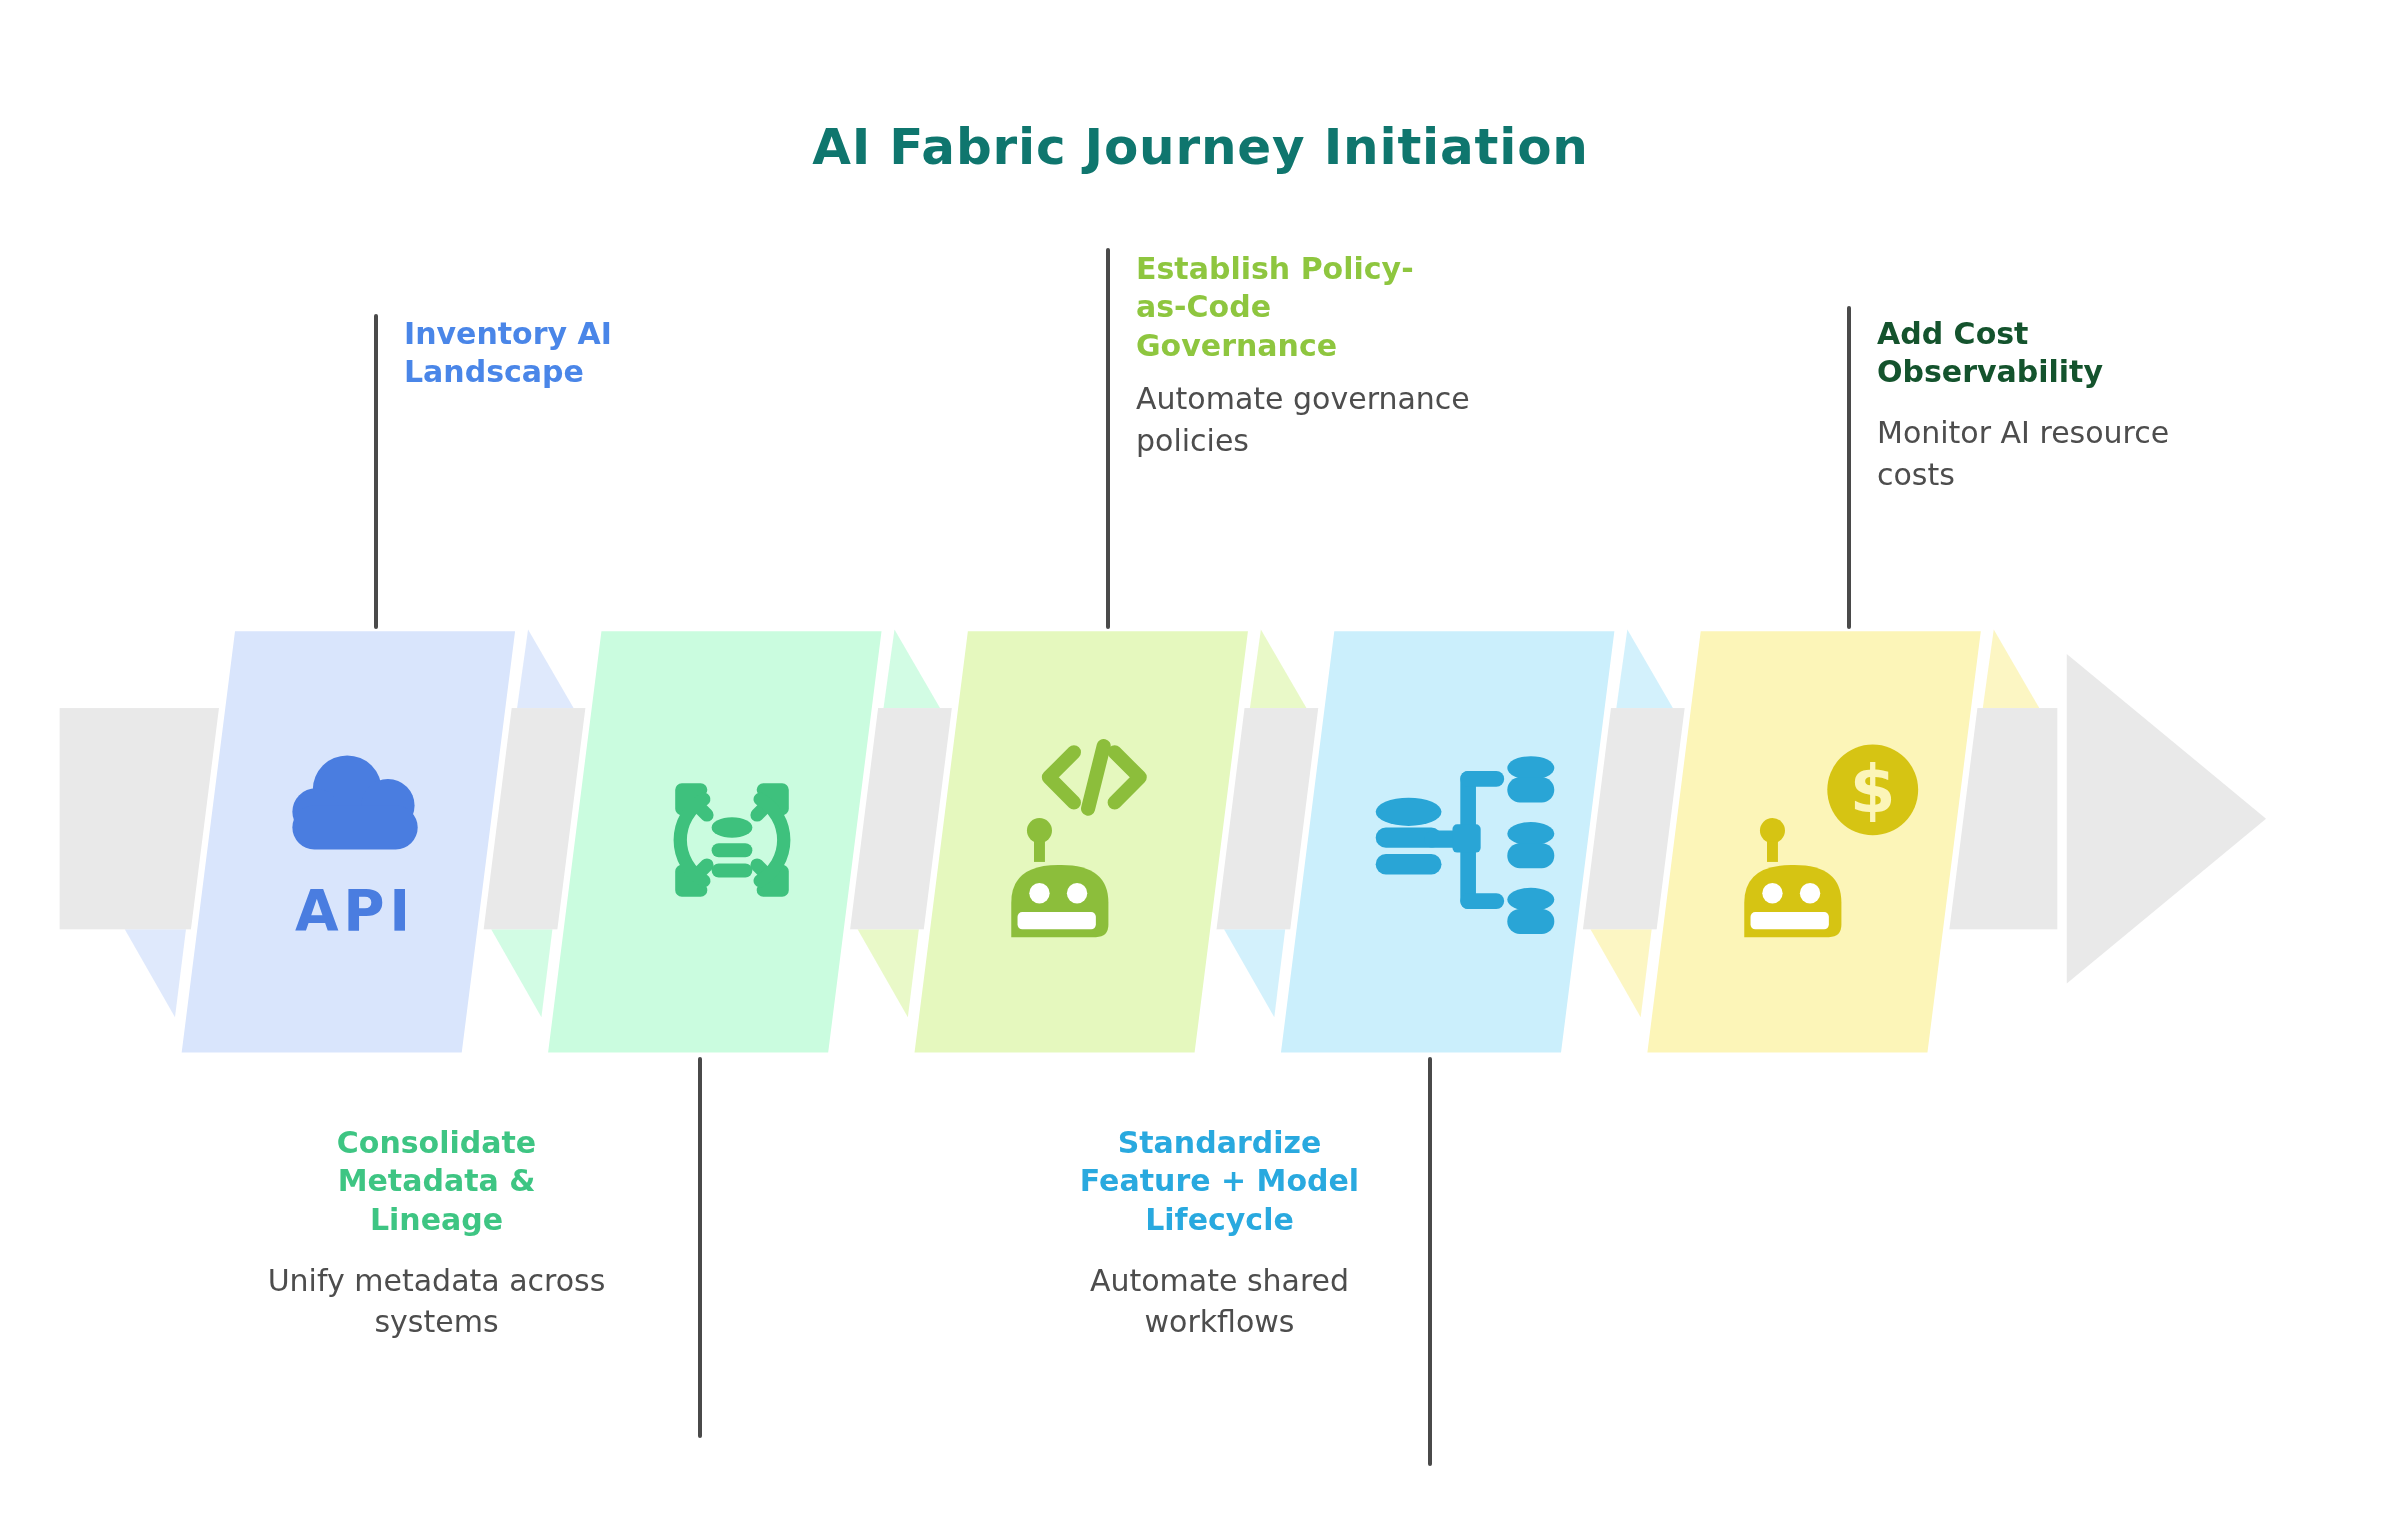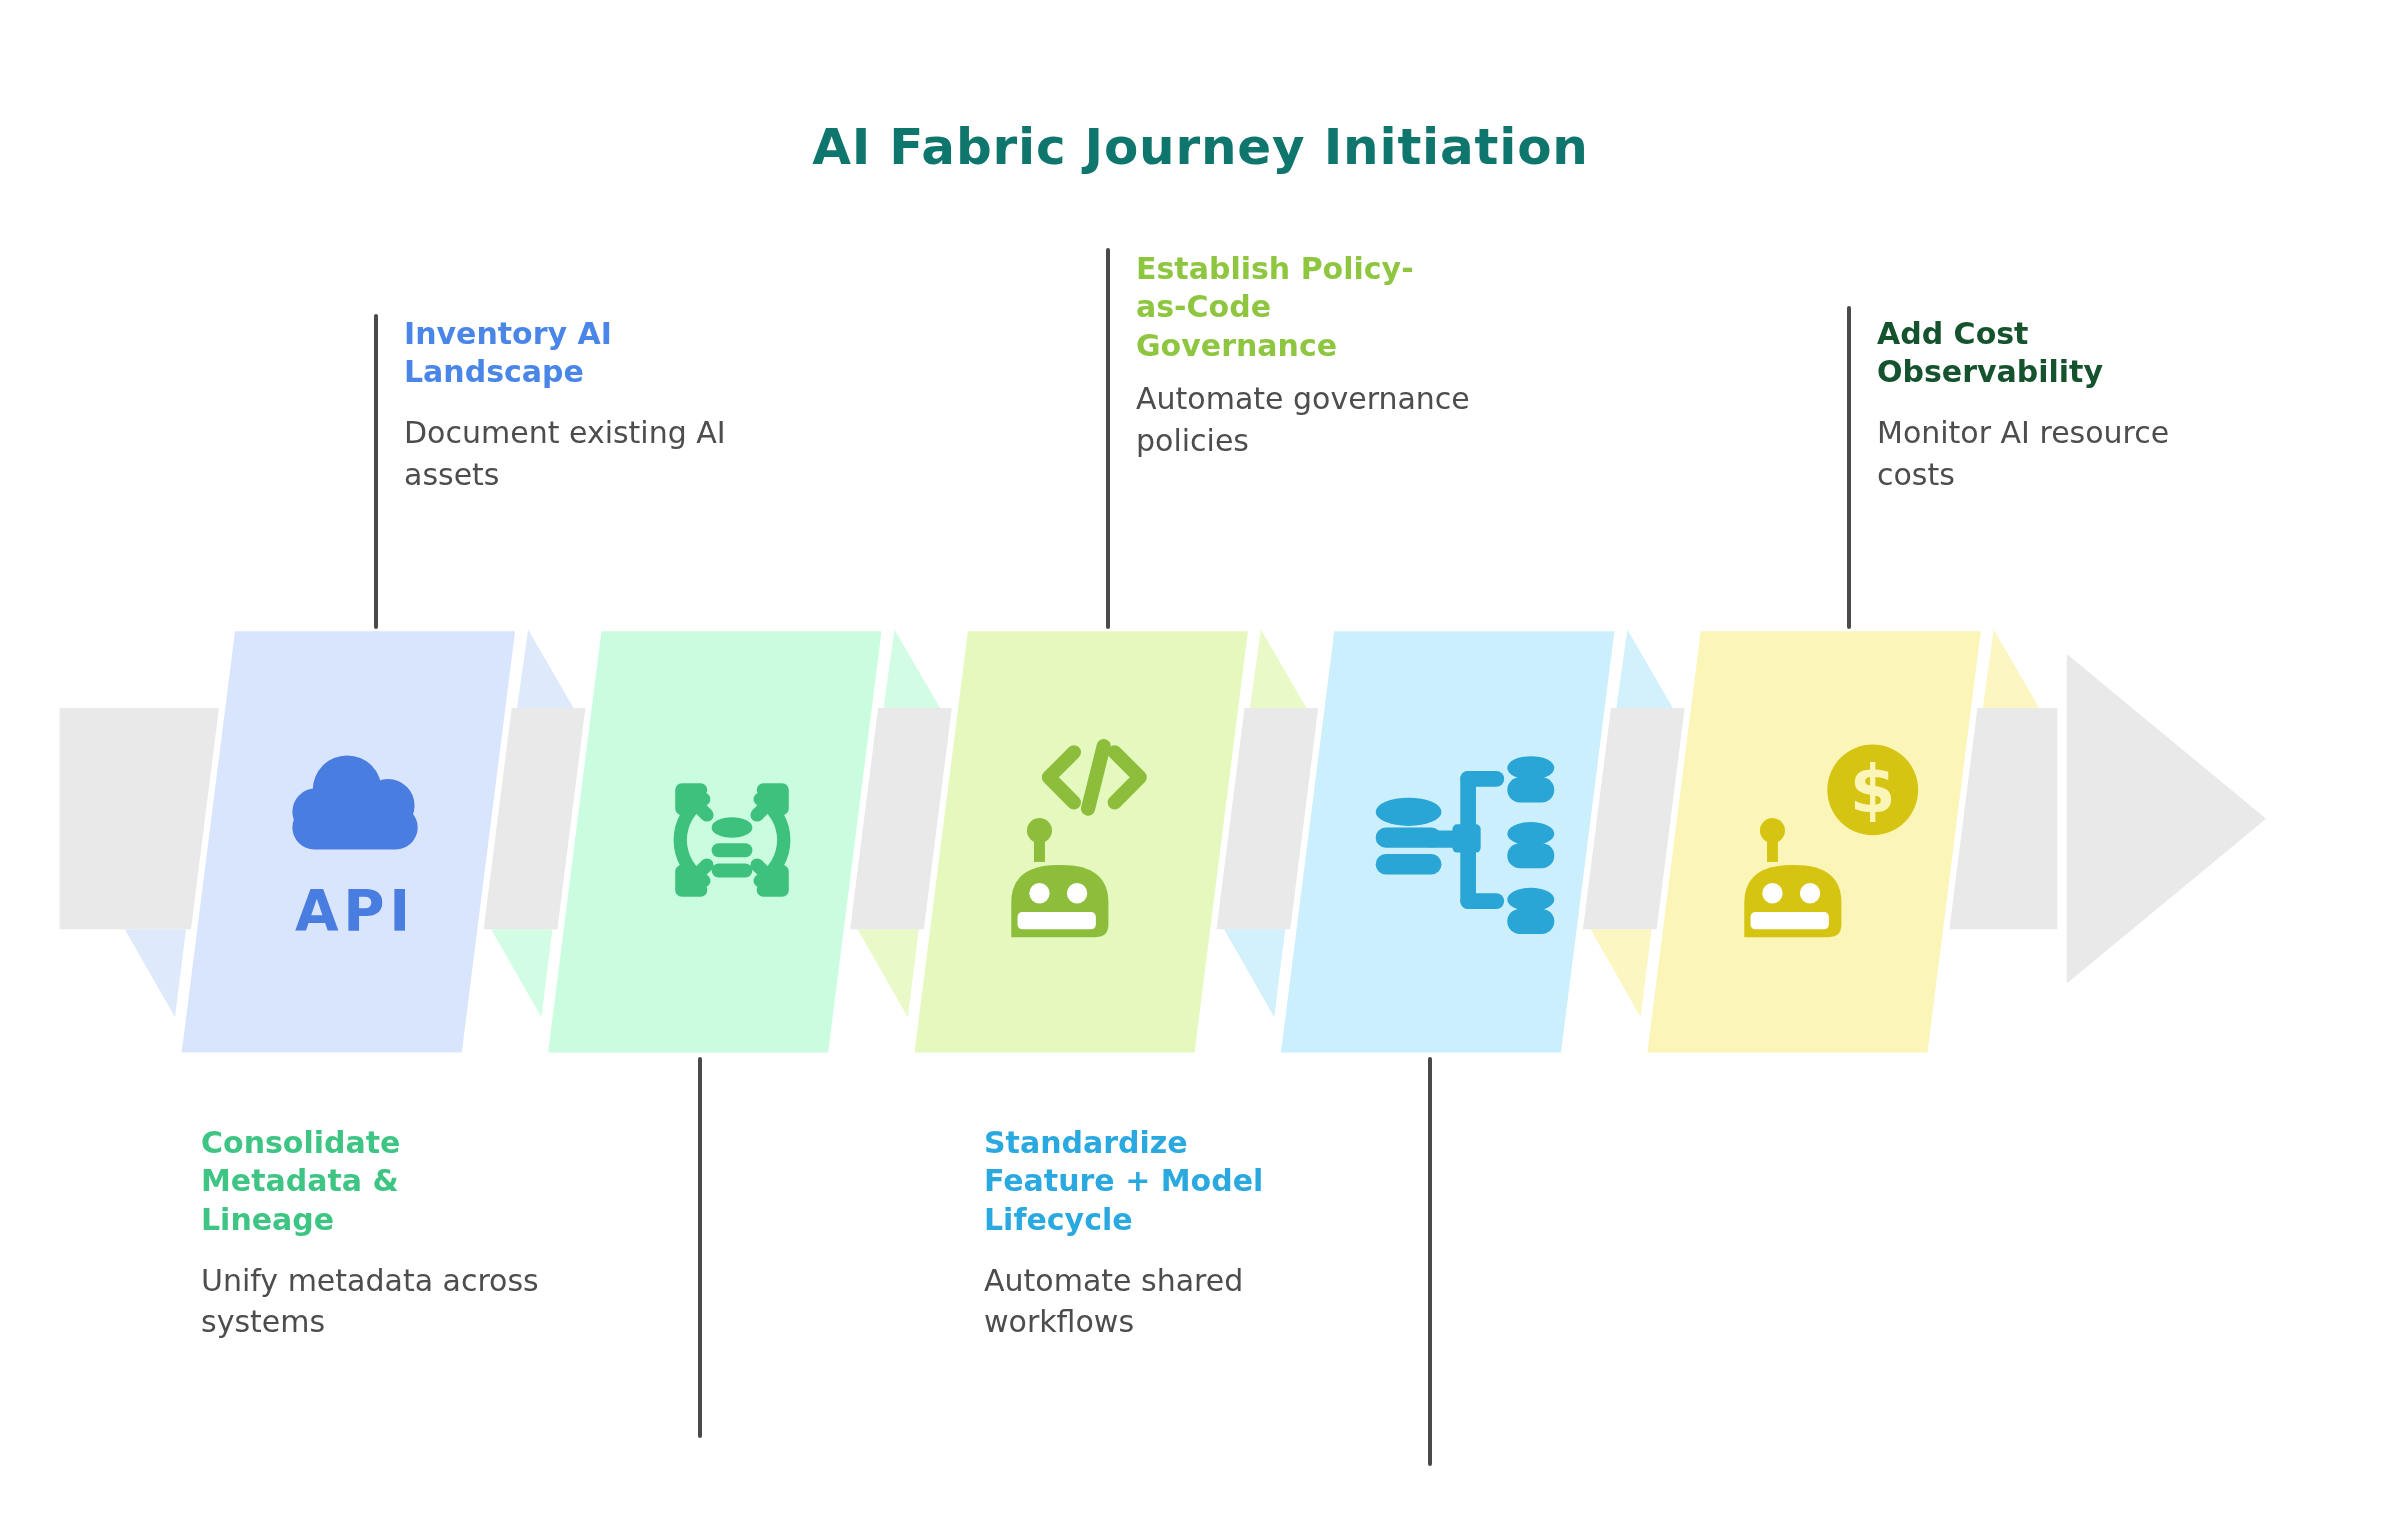--- a/index.html
+++ b/index.html
@@ -13,21 +13,21 @@
     text-align:center;font-size:50px;font-weight:bold;letter-spacing:0.8px;
   }
   svg.graphic{position:absolute;left:0;top:0;}
   .stage-label{position:absolute;}
   .stage-label .heading{
     font-weight:bold;font-size:30px;line-height:1.28;white-space:pre-line;
   }
   .stage-label .desc{
     font-size:30px;line-height:1.38;white-space:pre-line;margin-top:20.4px;
   }
-  .label-bottom{text-align:left;}
+  .label-bottom{text-align:center;}
   #label-1{left:404px;top:315px;width:369px;}
   #label-2{left:201px;top:1124px;width:471px;}
   #label-3{left:1136px;top:250px;width:455px;}
   #label-4{left:984px;top:1124px;width:471px;}
   #label-5{left:1877px;top:315px;width:392px;}
   .vline{position:absolute;width:3.9px;border-radius:2.4px;}
   #line-1{left:374px;top:314px;height:315px;}
   #line-2{left:698px;top:1057px;height:381px;}
   #line-3{left:1106px;top:248px;height:381px;}
   #line-4{left:1428px;top:1057px;height:409px;}
@@ -157,22 +157,20 @@
 
 <div id="line-1" class="vline" style="background-color: rgb(74, 74, 74);"></div>
 <div id="line-2" class="vline" style="background-color: rgb(74, 74, 74);"></div>
 <div id="line-3" class="vline" style="background-color: rgb(74, 74, 74);"></div>
 <div id="line-4" class="vline" style="background-color: rgb(74, 74, 74);"></div>
 <div id="line-5" class="vline" style="background-color: rgb(74, 74, 74);"></div>
 
 <div id="label-1" class="stage-label label-top">
   <div class="heading" style="color: rgb(74, 134, 232);">Inventory AI
 Landscape</div>
-  <div class="desc" style="color: rgb(77, 77, 77);">Document existing AI
-assets</div>
 </div>
 
 <div id="label-2" class="stage-label label-bottom">
   <div class="heading" style="color: rgb(62, 197, 131);">Consolidate
 Metadata &amp;
 Lineage</div>
   <div class="desc" style="color: rgb(77, 77, 77);">Unify metadata across
 systems</div>
 </div>
 

